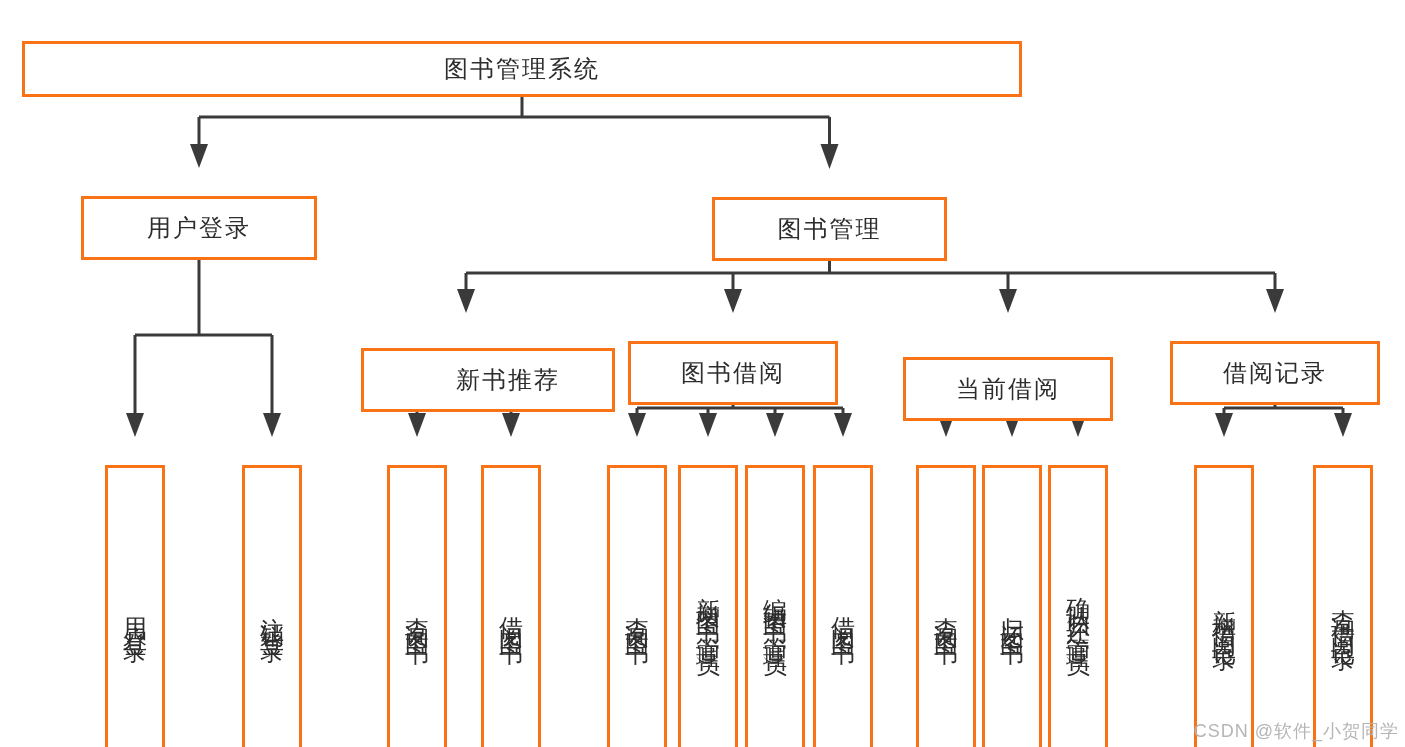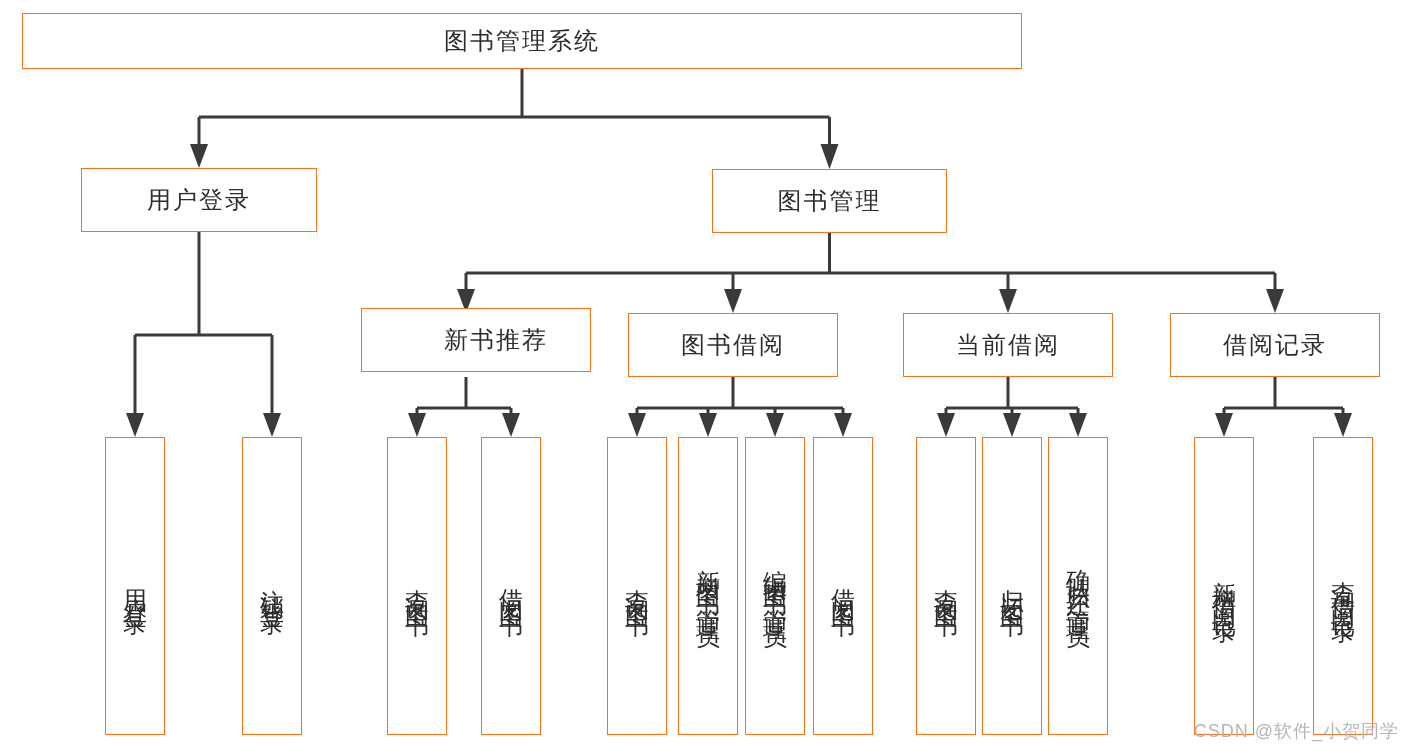--- a/index.html
+++ b/index.html
@@ -13,27 +13,28 @@
   }
   #connectors {
     position: absolute;
     left: 0; top: 0;
     width: 1405px; height: 747px;
   }
   .node {
     position: absolute;
     box-sizing: border-box;
     background: #ffffff;
-    border: 1px solid #f97316;
+    border: 3px solid #f97316;
     display: flex;
     align-items: center;
     justify-content: center;
     color: #2d2d2d;
     font-size: 24px;
     z-index: 2;
+    margin-top: 28px;
   }
   .node .h-label {
     letter-spacing: 2px;
     white-space: nowrap;
   }
   .leaf .v-label {
     writing-mode: vertical-rl;
     text-orientation: mixed;
     letter-spacing: 8px;
     line-height: 1;
@@ -99,27 +100,27 @@
     <span class="h-label">图书管理系统</span>
   </div>
 
   <div class="node" style="left:81px; top:168px; width:236px; height:64px;">
     <span class="h-label">用户登录</span>
   </div>
   <div class="node" style="left:712px; top:169px; width:235px; height:64px;">
     <span class="h-label">图书管理</span>
   </div>
 
-  <div class="node" style="left:361px; top:308px; width:230px; height:64px;padding-left:40px;">
+  <div class="node" style="left:361px; top:320px; width:254px; height:64px;padding-left:40px;">
     <span class="h-label">新书推荐</span>
   </div>
   <div class="node" style="left:628px; top:313px; width:210px; height:64px;justify-content:center;">
     <span class="h-label">图书借阅</span>
   </div>
-  <div class="node" style="left:903px; top:313px; width:210px; height:64px;align-items:center;">
+  <div class="node" style="left:903px; top:329px; width:210px; height:64px;align-items:center;">
     <span class="h-label">当前借阅</span>
   </div>
   <div class="node" style="left:1170px; top:313px; width:210px; height:64px;">
     <span class="h-label">借阅记录</span>
   </div>
 
   <div class="node leaf" style="left:105px; top:437px; width:60px; height:298px;">
     <span class="v-label">用户登录</span>
   </div>
   <div class="node leaf" style="left:242px; top:437px; width:60px; height:298px;">

